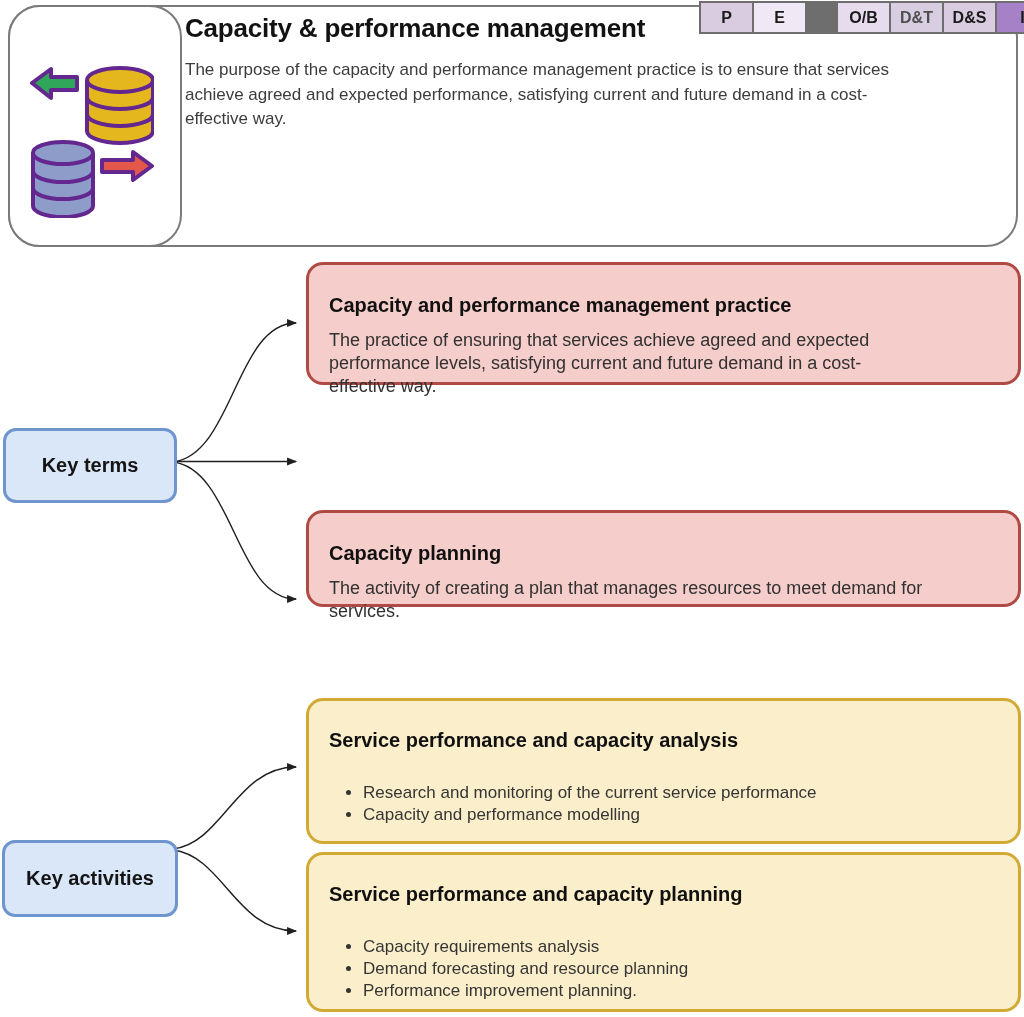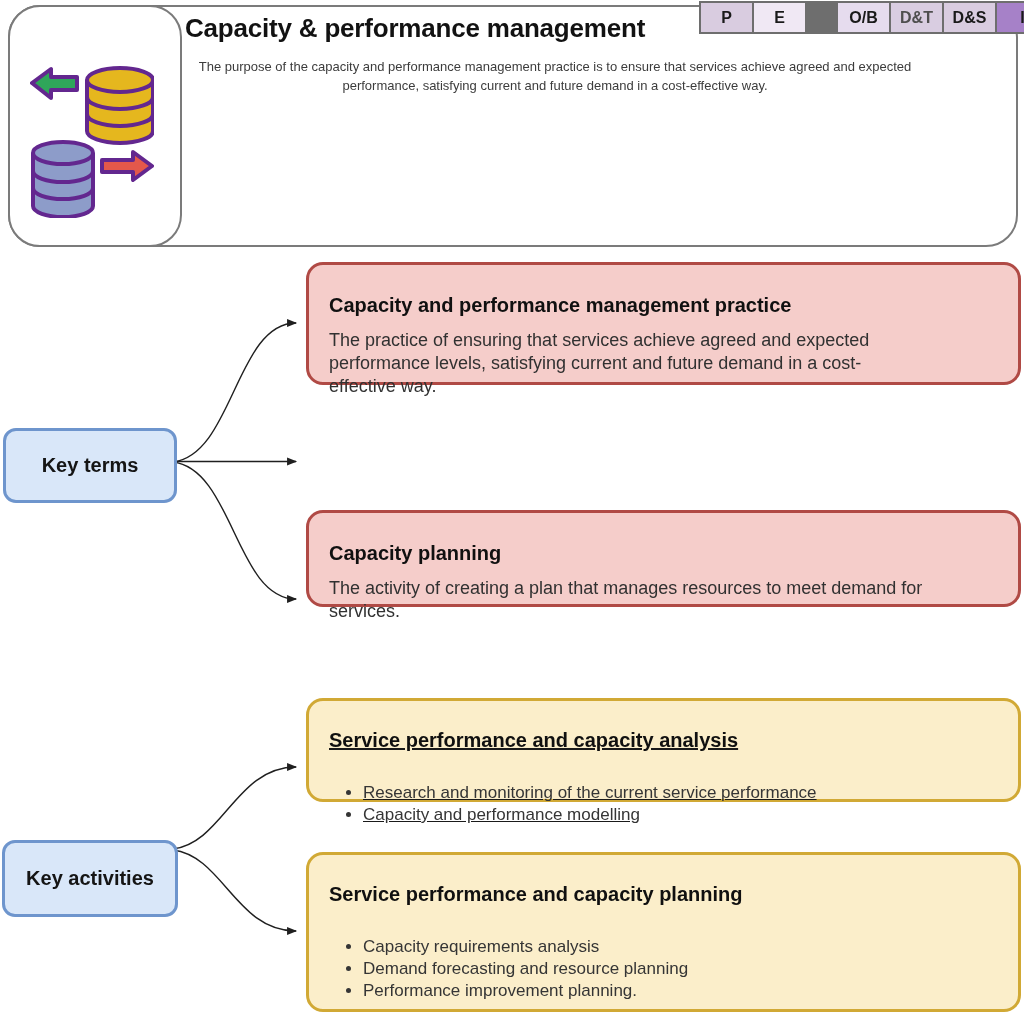--- a/index.html
+++ b/index.html
@@ -16,21 +16,21 @@
     position:absolute; left:8px; top:5px; width:170px; height:238px;
     border:2px solid var(--header-border,#7b7b7b); border-radius:32px; background:#fff;
   }
   .icon-svg { position:absolute; left:30px; top:62px; width:124px; height:156px; }
   .page-title {
     position:absolute; left:185px; top:13px; font-size:26px; font-weight:600;
     color:#121212; letter-spacing:-0.2px; white-space:nowrap;
   }
   .purpose {
     position:absolute; left:185px; top:58px; width:740px; max-width:740px;
-    font-size:13px; line-height:1.45; color:#3c3c3c;text-align:center;
+    font-size:17px; line-height:1.45; color:#3c3c3c;
   }
   .badge-strip {
     position:absolute; left:699px; top:1px; display:flex; height:29px;
     border:2px solid #6e6e6e; background:#6e6e6e; z-index:5;
   }
   .badge {
     width:51px; height:29px; display:flex; align-items:center; justify-content:center;
     font-size:16px; font-weight:600; border-left:2px solid #6e6e6e;
   }
   .badge:first-child { border-left:none; }
@@ -55,21 +55,21 @@
   .term-box-3 { top:510px; height:97px; }
   .box-heading { font-size:20px; font-weight:600; color:#101010; line-height:1.15; margin:6px 0 12px 0; }
   .box-body   { font-size:18px; color:#313131; line-height:1.27; margin:0; }
   .body-narrow { max-width:590px; }
   
   .activity-box {
     position:absolute; left:306px; width:715px; box-sizing:border-box;
     background:var(--activity-box-bg,#fbeeca); border:3px solid var(--activity-box-border,#d1a935);
     border-radius:17px; padding:22px 26px 0 20px; z-index:2;
   }
-  .activity-box-1 { top:698px; height:104px;text-decoration:underline; }
+  .activity-box-1 { top:698px; height:146px; }
   .activity-box-2 { top:852px; height:160px; }
   .bullet-list { margin:30px 0 0 0; padding:0 0 0 34px; }
   .bullet-list li { font-size:17px; color:#353535; line-height:1.28; }
 </style>
 </head>
 <body>
 
 <div class="canvas">
 
   <div class="header-card"></div>

